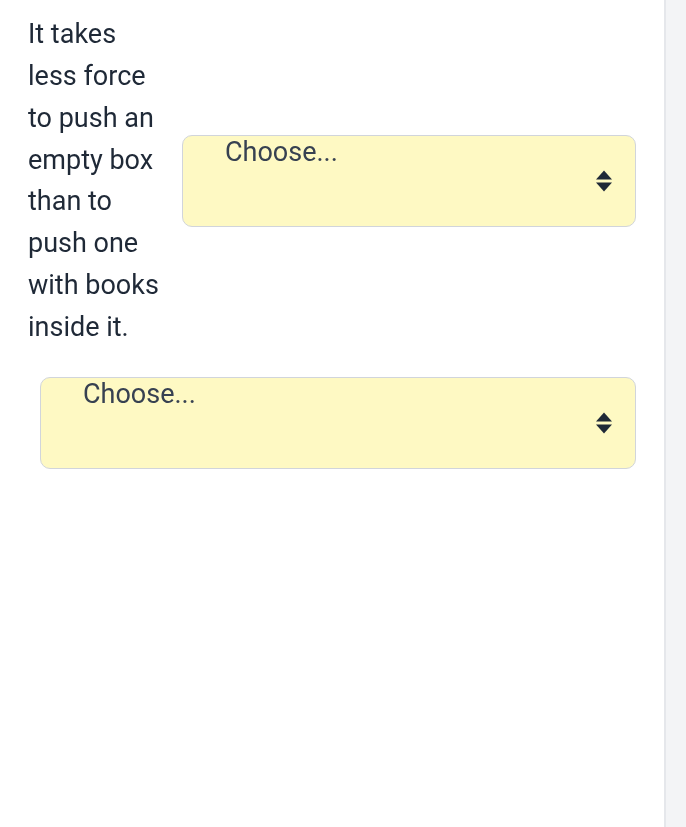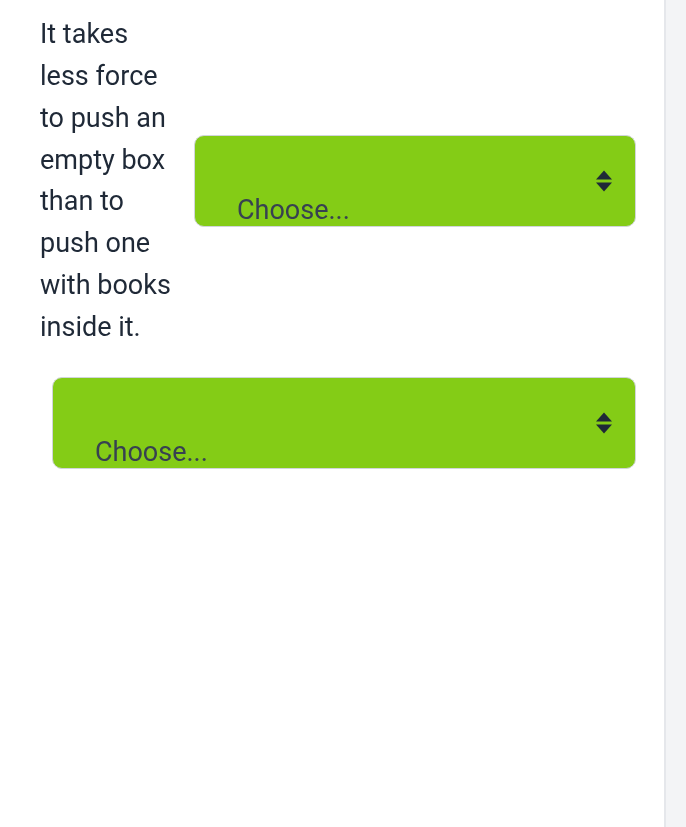--- a/index.html
+++ b/index.html
@@ -17,47 +17,47 @@
     .container {
       width: 666px;
       padding: 0;
       background: #fff;
       border-right: 2px solid #e5e7eb;
       height: 100%;
     }
     .row {
       display: flex;
       align-items: center;
-      padding: 14px 28px 14px 40px;
+      padding: 14px 28px 14px 28px;
     }
     .question-text {
       width: 142px;
       flex-shrink: 0;
       font-size: 27px;
       line-height: 1.55;
       color: #1f2937;
       font-weight: 400;
       padding-right: 0;
     }
     .select-wrap {
       flex: 1;
       margin-left: 12px;
       position: relative;
     }
     .select-box {
       width: 100%;
       height: 92px;
       border: 1px solid #d1d5db;
       border-radius: 10px;
-      background: #84cc16;
+      background: #fef9c3;
       font-size: 27px;
       color: #374151;
       padding: 0 44px 0 42px;
       display: flex;
-      align-items: flex-end;
+      align-items: flex-start;
       cursor: pointer;
       appearance: none;
       -webkit-appearance: none;
       outline: none;
       position: relative;
     }
     .sort-icon {
       position: absolute;
       right: 24px;
       top: 50%;

